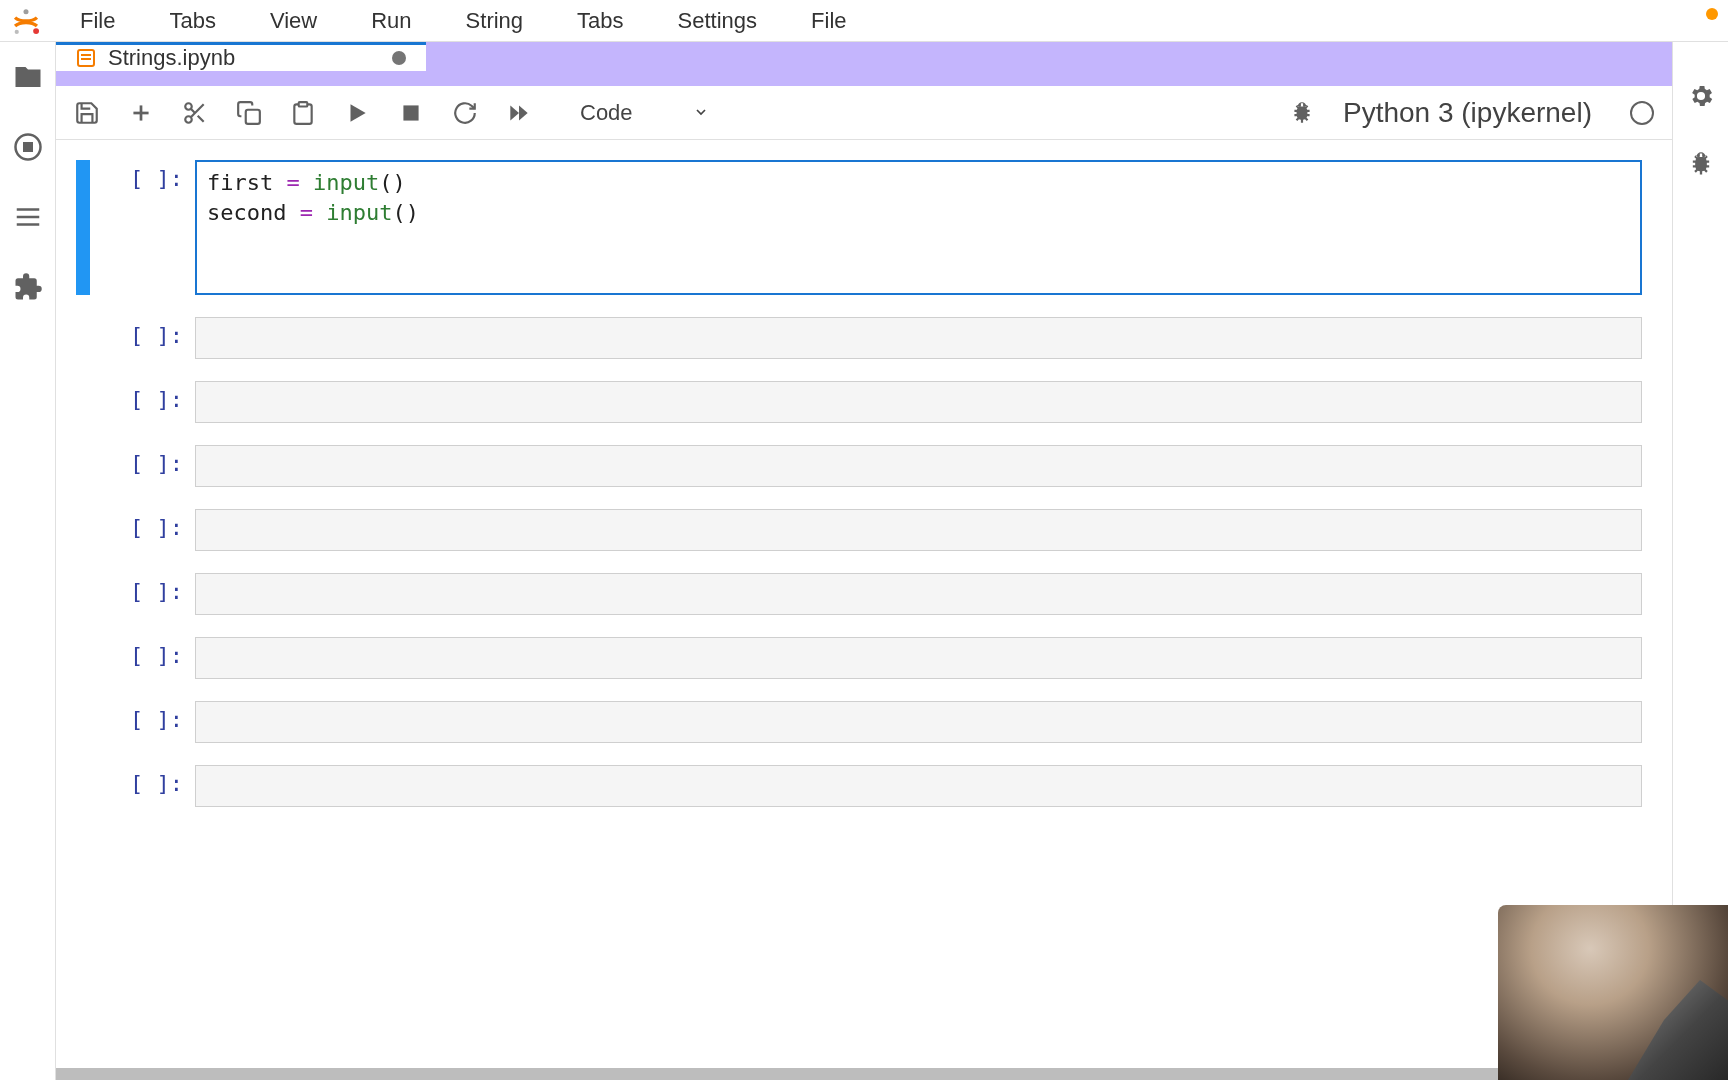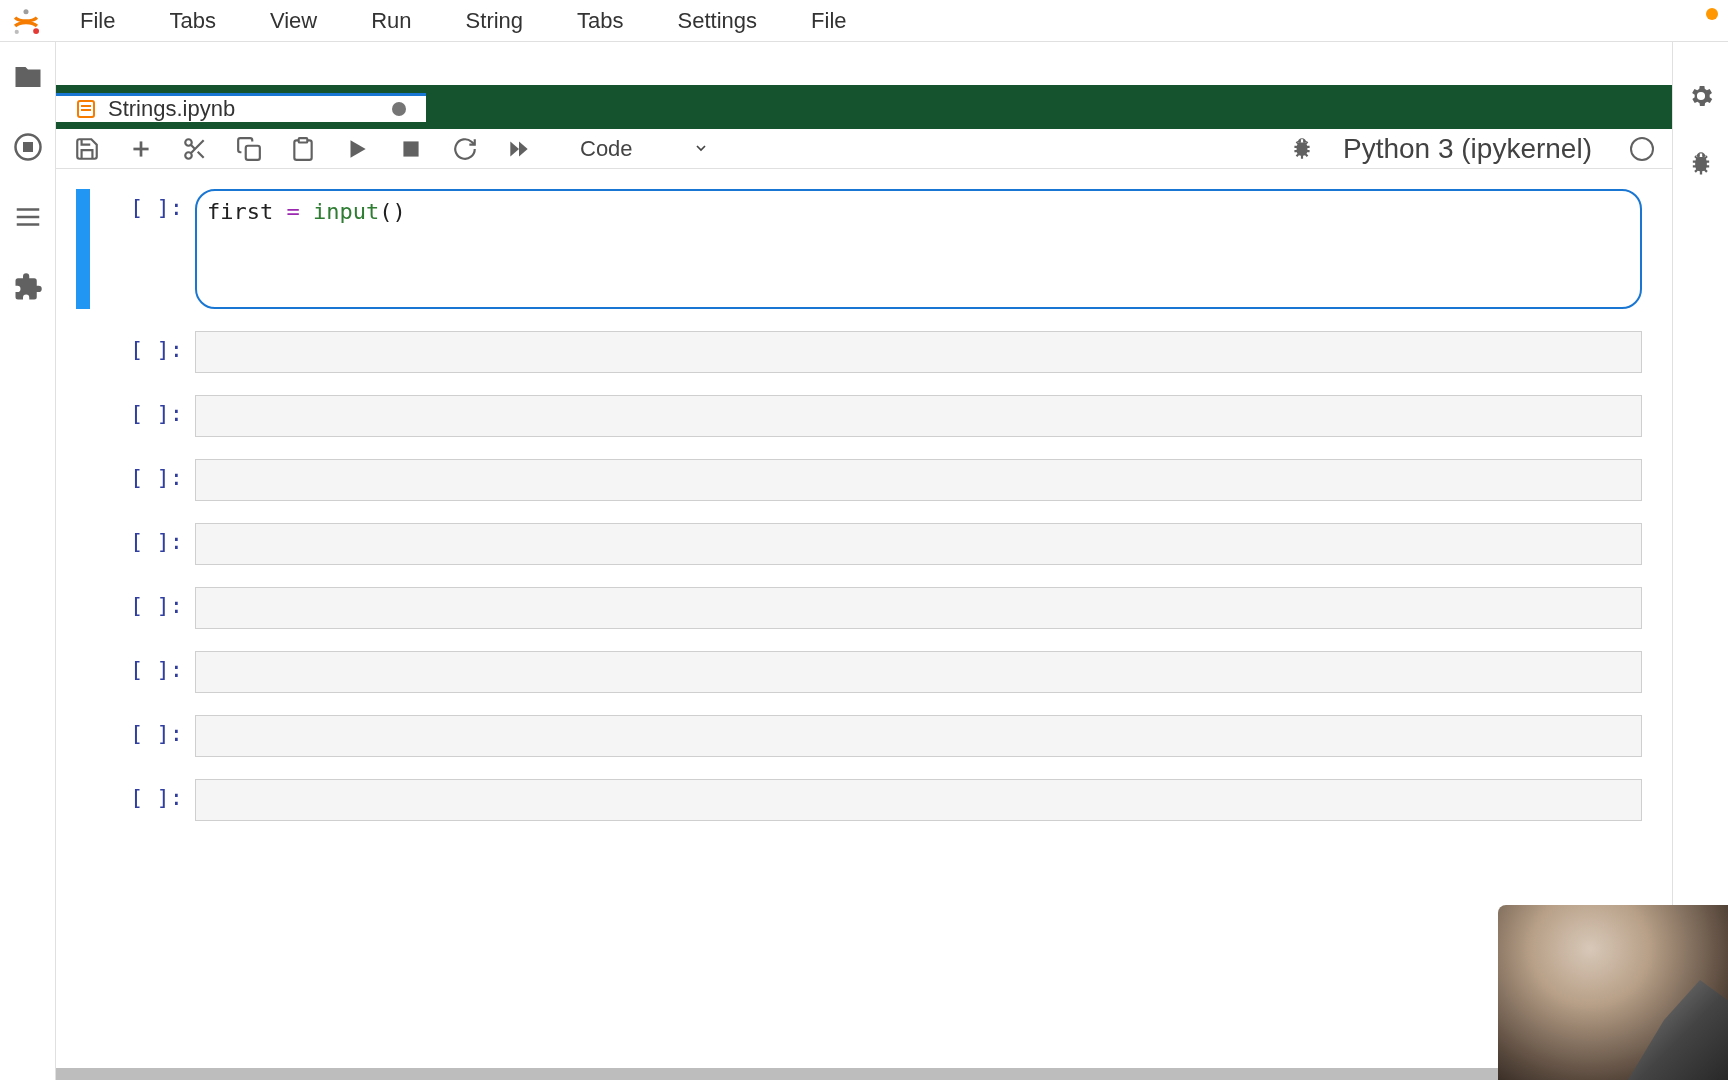--- a/index.html
+++ b/index.html
@@ -50,25 +50,24 @@
 }
 .left-sidebar .icon { width: 30px; height: 30px; color: #616161; cursor: pointer; }
 .content-col {
   flex: 1;
   display: flex;
   flex-direction: column;
   background: #fff;
 }
 .tab-bar {
   height: 44px;
-  background: #14532d;
-  display: flex;
-  align-items: center;
+  background: #c4b5fd;
+  display: flex;
+  align-items: flex-start;
   position: relative;
-  margin-top: 43px;
 }
 .tab {
   background: #fff;
   display: flex;
   align-items: center;
   padding: 0 20px;
   gap: 12px;
   min-width: 370px;
   border-top: 3px solid #1976d2;
   font-size: 22px;
@@ -77,21 +76,21 @@
 .tab .nb-icon {
   width: 20px; height: 20px;
 }
 .tab .dirty-dot {
   width: 14px; height: 14px;
   background: #757575;
   border-radius: 50%;
   margin-left: auto;
 }
 .toolbar {
-  height: 40px;
+  height: 54px;
   border-bottom: 1px solid #e0e0e0;
   display: flex;
   align-items: center;
   padding: 0 18px;
   gap: 28px;
 }
 .toolbar .tb-btn { width: 26px; height: 26px; color: #616161; cursor: pointer; display:flex; align-items:center; justify-content:center;}
 .toolbar .tb-btn svg { width: 100%; height: 100%; }
 .cell-type-select {
   display: flex; align-items: center; gap: 60px;
@@ -313,28 +312,35 @@
         </div>
       <div class="kernel-label">Python 3 (ipykernel)</div>
       <div class="kernel-circle"></div>
     </div>
 
     <div class="notebook-area">
 
       <div class="cell active">
         <div class="gutter"></div>
         <div class="prompt">[ ]:</div>
-        <div class="input-area" style="min-height:120px;border-radius:20px;">
+        <div class="input-area" style="min-height:120px;">
           <div>
             <span class="tok-var">first</span>
             <span> </span>
             <span class="tok-op">=</span>
             <span> </span>
             <span class="tok-builtin">input</span><span class="tok-var">()</span>
           </div>
+          <div>
+            <span class="tok-var">second</span>
+            <span> </span>
+            <span class="tok-op">=</span>
+            <span> </span>
+            <span class="tok-builtin">input</span><span class="tok-var">()</span>
+          </div>
           <div>&nbsp;</div>
           <div>&nbsp;</div>
         </div>
       </div>
 
       <div class="cell">
         <div class="gutter"></div>
         <div class="prompt">[ ]:</div>
         <div class="input-area"></div>
       </div>

